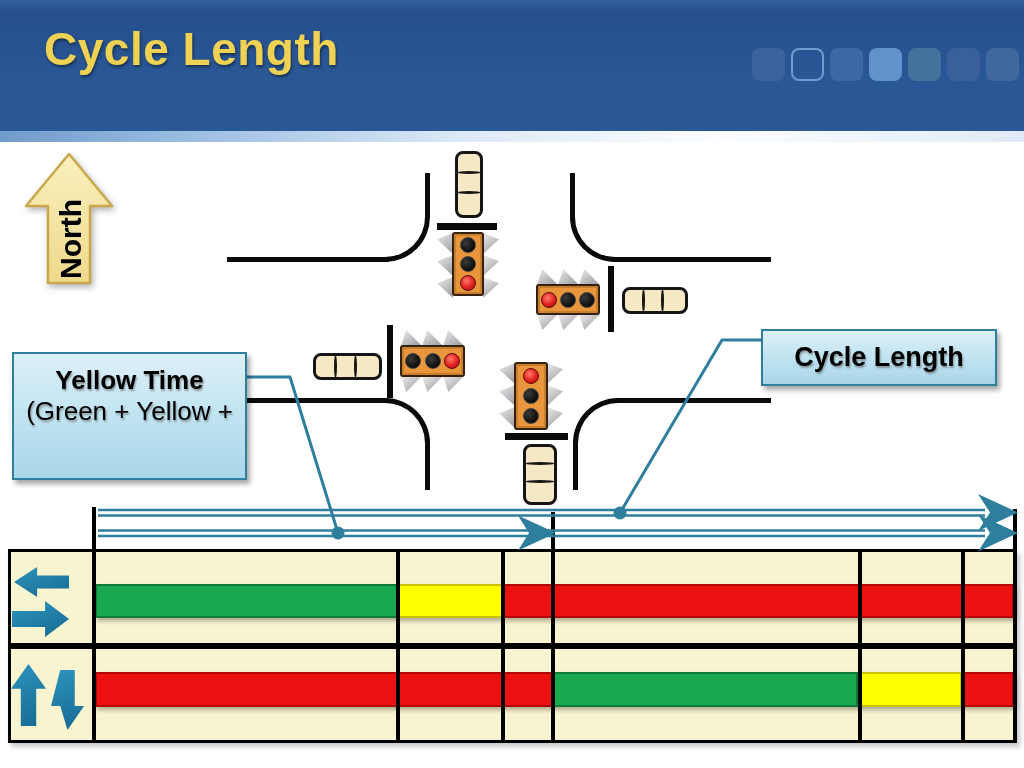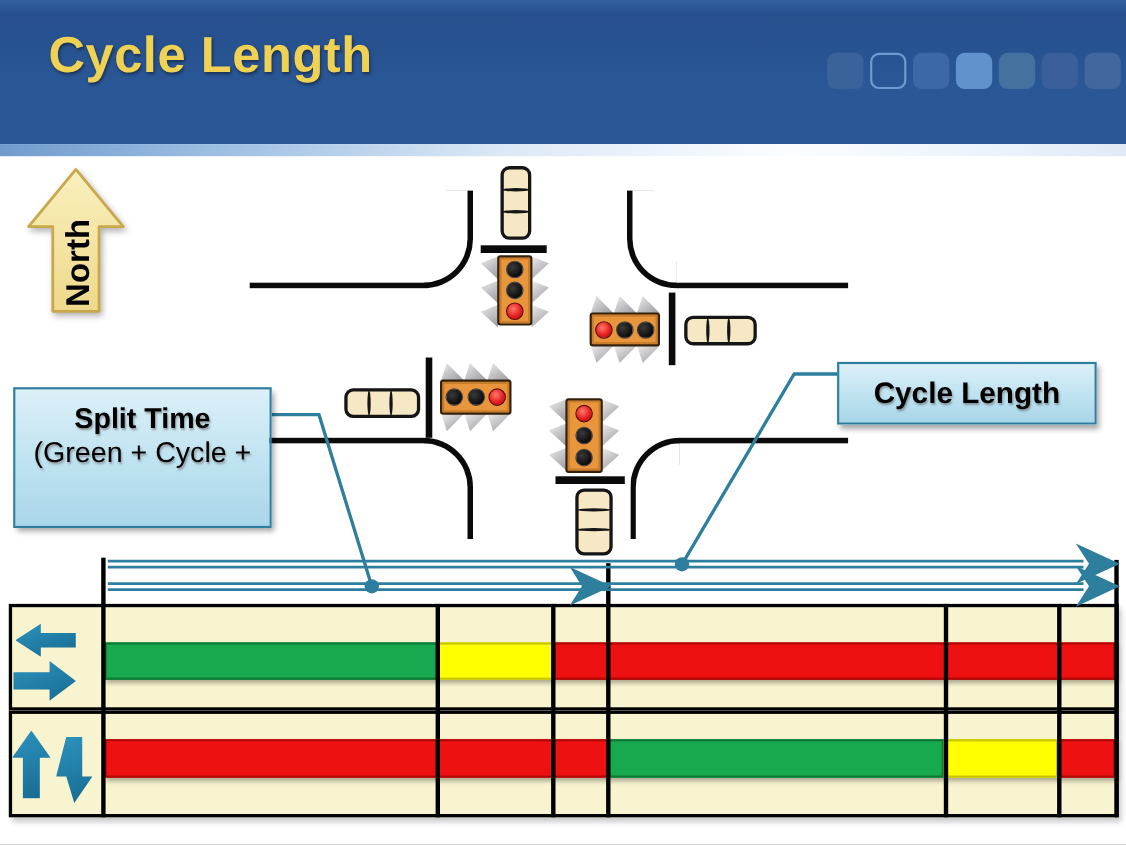--- a/index.html
+++ b/index.html
@@ -237,18 +237,18 @@
     <g stroke="#2E7E9D" stroke-width="2.5">
       <line x1="98" y1="530.5" x2="985" y2="530.5"></line>
       <line x1="98" y1="536" x2="985" y2="536"></line>
     </g>
     <path d="M1018,512.5 L978,494 L990,512.5 L978,531 Z" fill="#2E7E9D"></path>
     <path d="M556,533 L518,515.5 L529,533 L518,550.5 Z" fill="#2E7E9D"></path>
     <path d="M1018,533 L978,514.5 L990,533 L978,551.5 Z" fill="#2E7E9D"></path>
   </svg>
 
   <div class="callout co-split">
-    <div class="t1">Split Time</div>
-    <div>(Green + Cycle +</div>
+    <div class="t1">Yellow Time</div>
+    <div>(Green + Yellow +</div>
   </div>
   <div class="callout co-cycle">Cycle Length</div>
 
 </div>
 
 </body></html>

